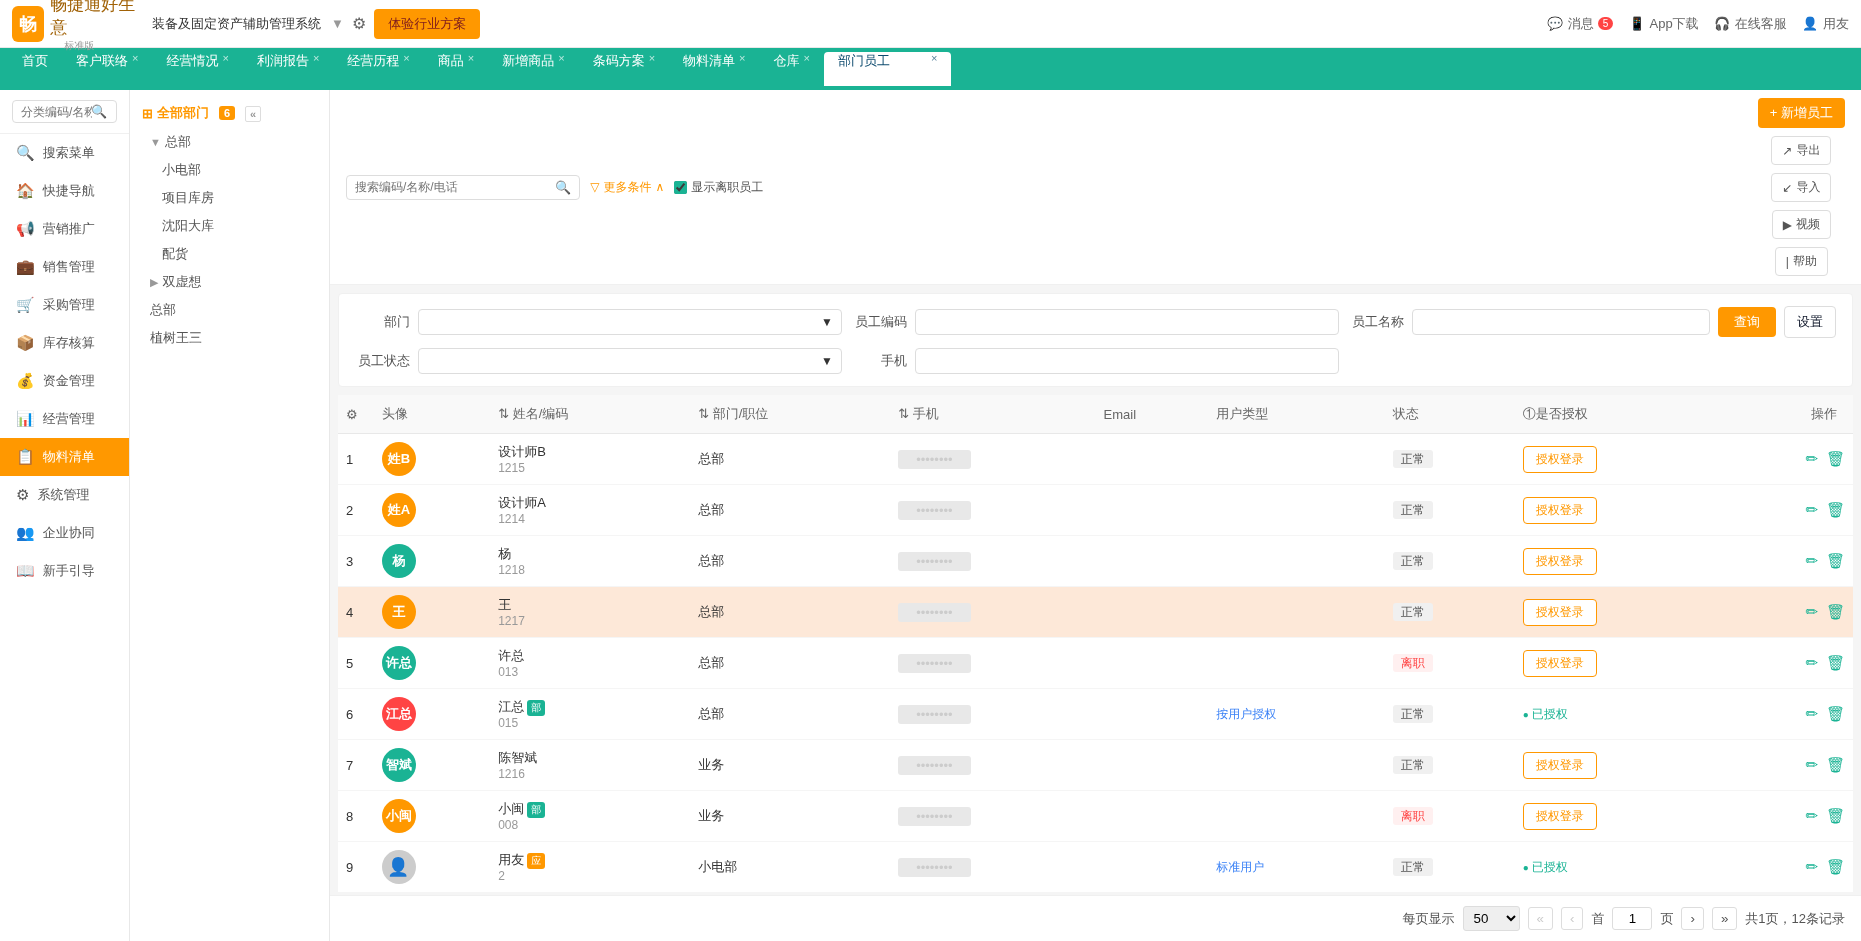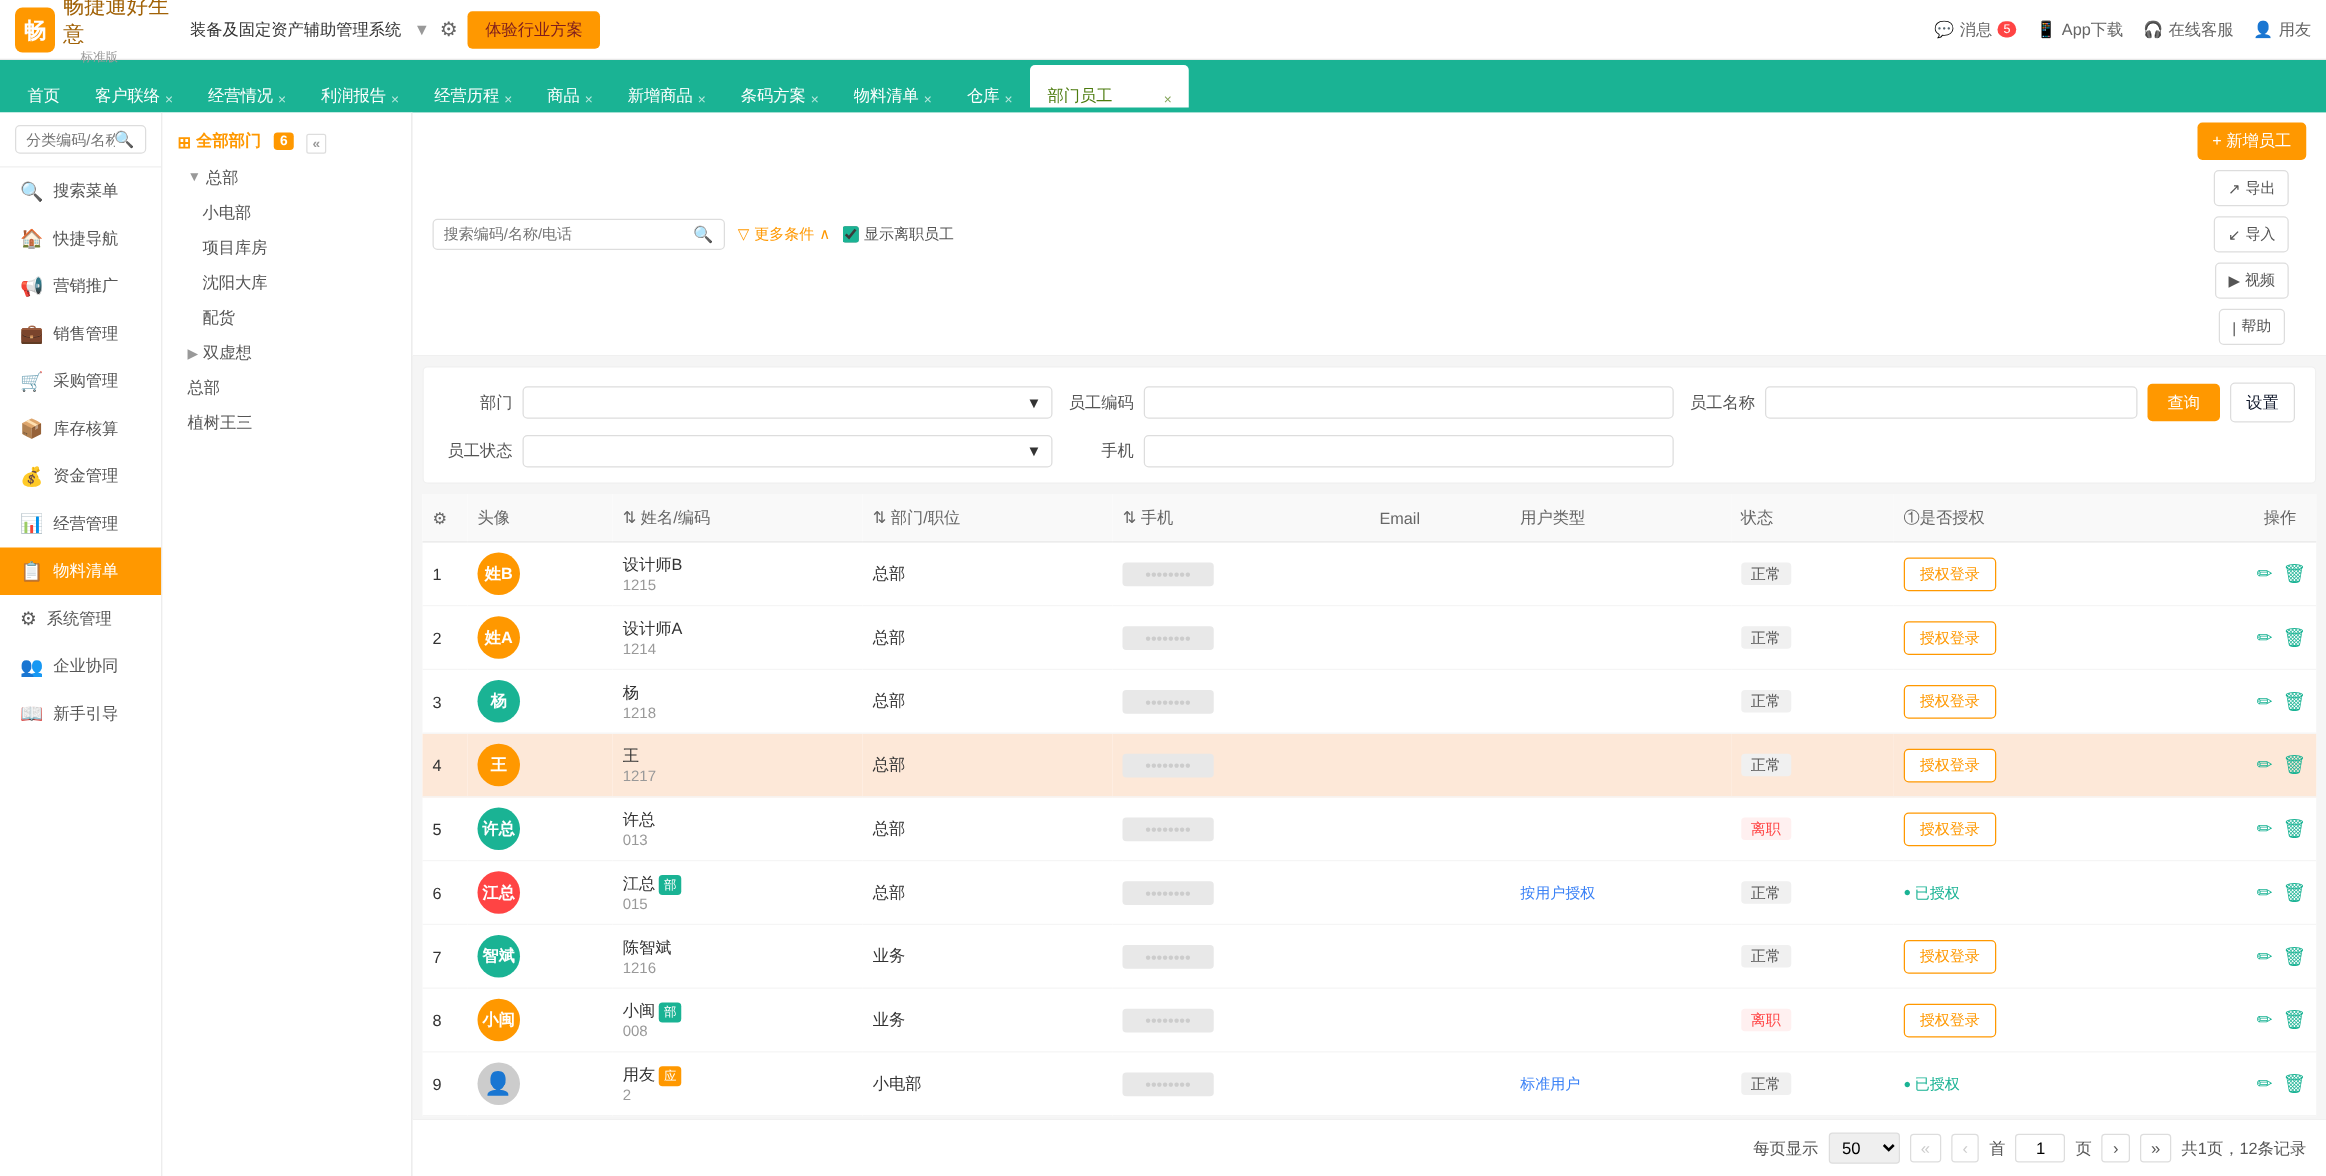--- a/index.html
+++ b/index.html
@@ -12,22 +12,22 @@
     .logo-text { font-size: 17px; color: #a16207; font-weight: normal; line-height: 1.3; }
     .logo-sub { font-size: 10px; color: #999; margin-left: 14px; }
     .top-nav-right { display: flex; align-items: center; gap: 16px; margin-left: auto; }
     .top-btn { display: flex; align-items: center; gap: 4px; color: #666; font-size: 13px; cursor: pointer; }
     .top-btn .badge { background: #f44; color: #fff; border-radius: 10px; font-size: 10px; padding: 1px 5px; }
     .trial-btn { background: #ff9800; color: #7f1d1d; border: none; border-radius: 4px; padding: 6px 14px; font-size: 13px; cursor: pointer; }
     .gear-btn { color: #666; font-size: 16px; cursor: pointer; margin: 0 8px; }
 
     
     .nav-tabs { background: #1ab394; display: flex; align-items: center; height: 42px; padding: 0 8px; overflow: hidden; }
-    .nav-tab { color: #fff; padding: 0 14px; height: 34px; display: flex; align-items: flex-end; cursor: pointer; font-size: 13px; gap: 4px; white-space: nowrap; }
-    .nav-tab.active { background: #fff; color: #4d7c0f; border-radius: 4px 4px 0 0; gap: 41px; }
+    .nav-tab { color: #fff; padding: 0 14px; height: 34px; display: flex; align-items: flex-start; cursor: pointer; font-size: 13px; gap: 4px; white-space: nowrap; }
+    .nav-tab.active { background: #fff; color: #0c4a6e; border-radius: 4px 4px 0 0; gap: 41px; }
     .nav-tab .close-x { font-size: 11px; color: inherit; opacity: 0.7; }
 
     
     .main-layout { display: flex; height: calc(100vh - 90px); }
 
     
     .sidebar { width: 130px; background: #fff; border-right: 1px solid #e8e8e8; overflow-y: auto; flex-shrink: 0; }
     .sidebar-item { padding: 10px 16px; cursor: pointer; color: #555; font-size: 13px; display: flex; align-items: center; gap: 8px; }
     .sidebar-item.active { background: #ff9800; color: #fff; }
     .sidebar-item .icon { font-size: 15px; }

